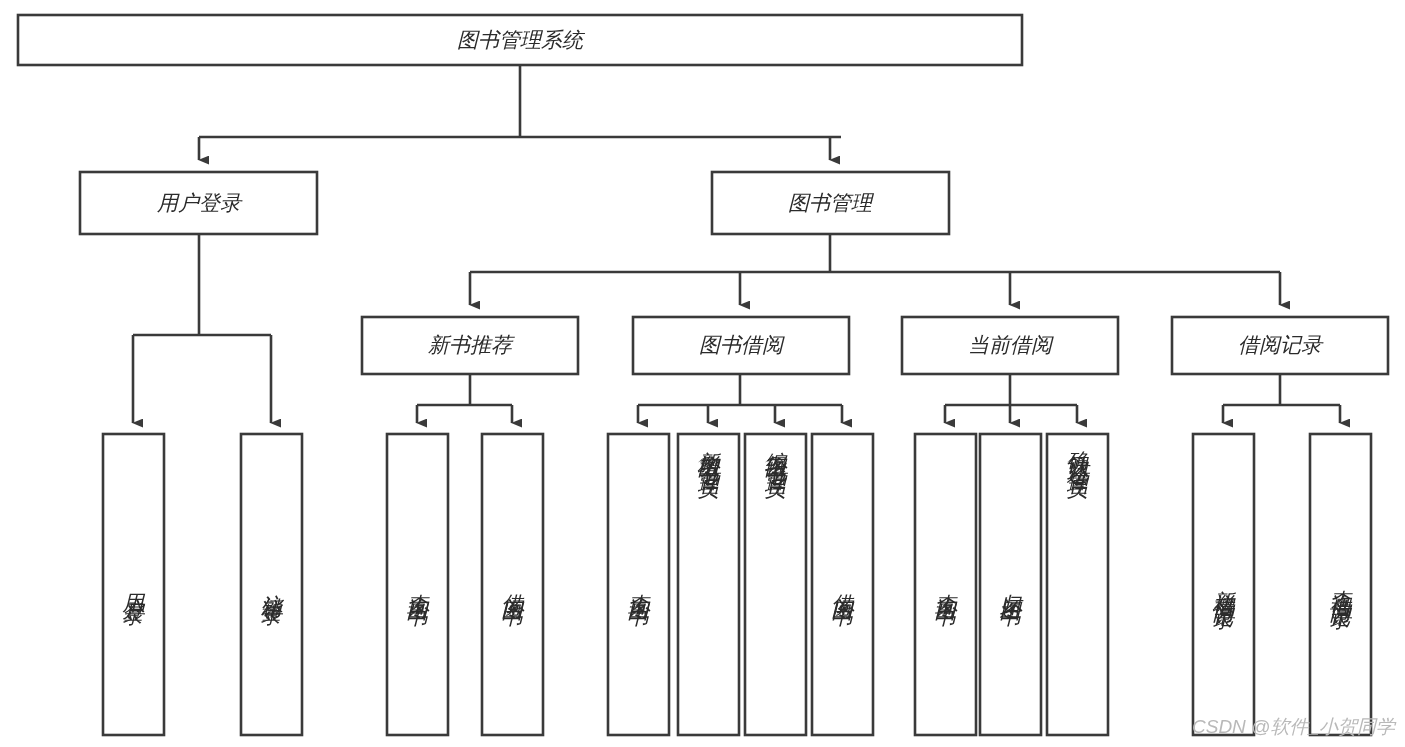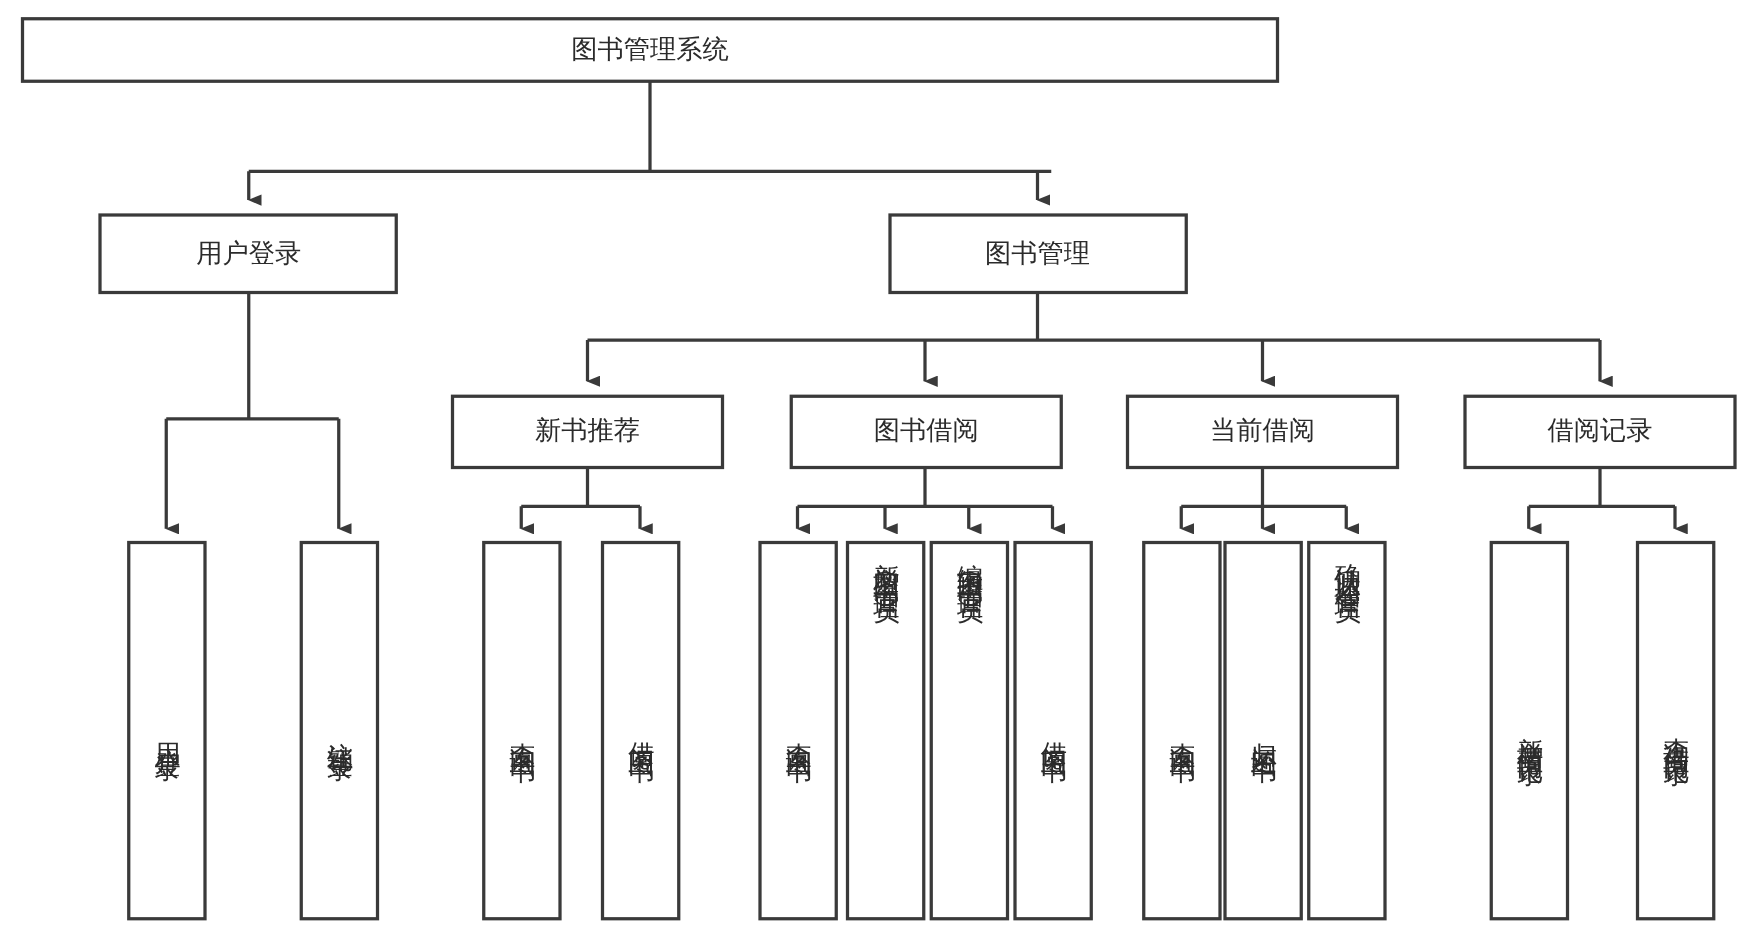--- a/index.html
+++ b/index.html
@@ -1,20 +1,20 @@
 <!DOCTYPE html>
 <html><head>
 <meta charset="utf-8">
 <style>
   html,body{margin:0;padding:0;background:#ffffff;}
   body{
     font-family:"Liberation Sans","DejaVu Sans",sans-serif;
     width:1405px;height:747px;overflow:hidden;position:relative;
   }
-  #stage{position:relative;width:1319px;height:747px;background:#ffffff;}
+  #stage{position:relative;width:1319px;height:747px;background:#ffffff;font-style:italic;}
   svg#diagram{position:absolute;left:0;top:0;width:1405px;height:747px;display:block;}
   .node-box{fill:#ffffff;stroke:#3a3a3a;stroke-width:2.6;}
   .conn{stroke:#3a3a3a;stroke-width:2.6;fill:none;stroke-linecap:butt;}
   .node-label{
     fill:#2b2b2b;font-family:"Liberation Sans","DejaVu Sans",sans-serif;
     font-size:21px;text-anchor:middle;dominant-baseline:middle;
   }
   .leaf-label-wrap{
     position:absolute;display:flex;align-items:center;justify-content:center;
     pointer-events:none;
@@ -181,14 +181,15 @@
   <div class="leaf-label-wrap" style="left:1047px;top:434px;width:61px;height:301px;align-items:flex-start;">
     <span class="leaf-label">确认归还（管理员）</span>
   </div>
   <div class="leaf-label-wrap" style="left:1193px;top:434px;width:61px;height:301px;">
     <span class="leaf-label">新增借阅记录</span>
   </div>
   <div class="leaf-label-wrap" style="left:1310px;top:434px;width:61px;height:301px;">
     <span class="leaf-label">查询借阅记录</span>
   </div>
 
+  <div class="watermark" style="left:1192px;top:714px;">CSDN @软件_小贺同学</div>
 
 </div>
 
 </body></html>

